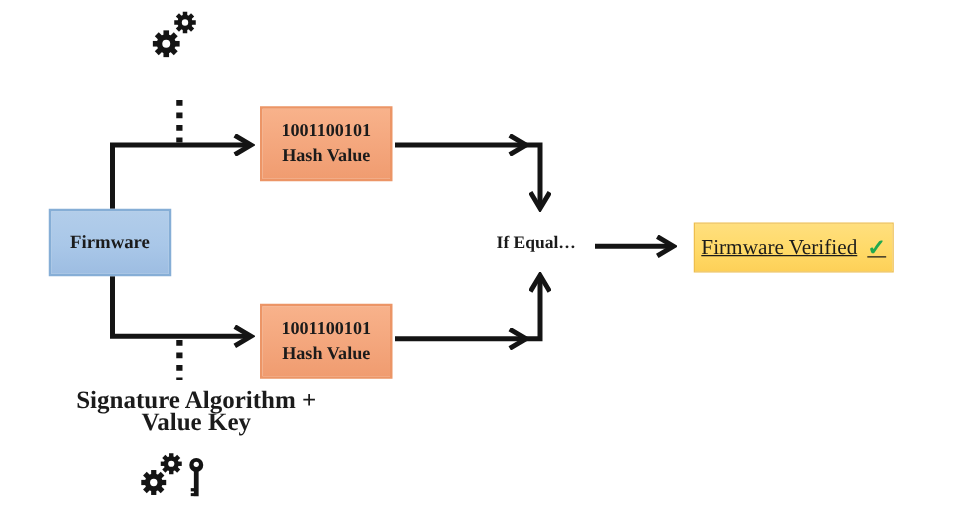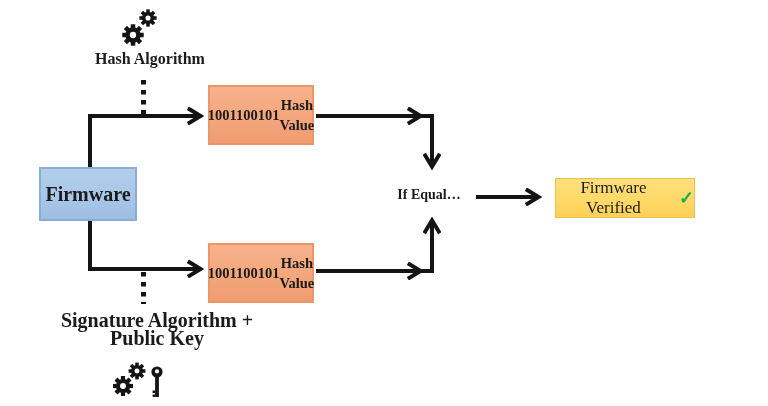--- a/index.html
+++ b/index.html
@@ -24,36 +24,37 @@
     font-family:"Liberation Serif","DejaVu Serif",serif;
     color:var(--text_black);
     overflow:hidden;
   }
   svg.wires { position:absolute; left:0; top:0; }
   .node { position:absolute; display:flex; align-items:center; justify-content:center; text-align:center; }
   .firmware-box {
     left:39px; top:167px; width:98px; height:54px;
     background:linear-gradient(180deg,#b2cdea 0%,var(--firmware_box_fill) 55%,#9dbde2 100%);
     border:2px solid var(--firmware_box_border);
-    font-weight:bold; font-size:20px;
+    font-weight:bold; font-size:15px;
   }
   .hash-box {
     left:208px; width:106px; height:60px;
     background:linear-gradient(180deg,var(--hash_box_fill_top) 0%,var(--hash_box_fill_bottom) 100%);
     border:2px solid var(--hash_box_border);
     font-weight:bold; font-size:14.5px; line-height:20px;
-    flex-direction:row;
+    flex-direction:column;
   }
   .hash-box.top { top:85px; }
   .hash-box.bottom { top:243px; }
   .verified-box {
-    left:555px; top:178px; width:140px; height:40px;
+    left:555px; top:178px; width:160px; height:40px;
     background:linear-gradient(180deg,#ffdf7e 0%,var(--verified_box_fill) 60%,#fdd058 100%);
     border:1px solid var(--verified_box_border);
     font-size:17px;
+    text-decoration:underline;
   }
   .verified-box .check {
     color:var(--check_green);
     font-weight:bold; font-size:18px;
     margin-left:8px; line-height:1;
   }
   .label { position:absolute; text-align:center; font-weight:bold; }
   .hash-algo-label { left:50px; top:50px; width:200px; font-size:16px; }
   .sig-algo-label { left:47px; top:312px; width:220px; font-size:20px; line-height:17.5px; }
   .if-equal-label { left:379px; top:187px; width:100px; font-size:14px; }
@@ -110,25 +111,24 @@
       <g transform="translate(157,372)">
         <circle r="5.6" fill="#141414"></circle>
         <circle cy="-0.6" r="2.1" fill="#ffffff"></circle>
         <rect x="-1.9" y="3" width="3.8" height="22" fill="#141414"></rect>
         <rect x="-4.4" y="18.5" width="2.6" height="2.6" fill="#141414"></rect>
         <rect x="-4.4" y="22.5" width="2.6" height="2.4" fill="#141414"></rect>
       </g>
     </g>
   </svg>
 
-  <div class="label hash-algo-label"><span>Hash Algorithm</span></div>
 
   <div class="label sig-algo-label">
     <span>Signature Algorithm +</span><br>
-    <span>Public Key</span>
+    <span>Value Key</span>
   </div>
 
   <div class="label if-equal-label"><span>If Equal…</span></div>
 
   <div class="node firmware-box">
     <span>Firmware</span>
   </div>
 
   <div class="node hash-box top">
     <span>1001100101</span>

